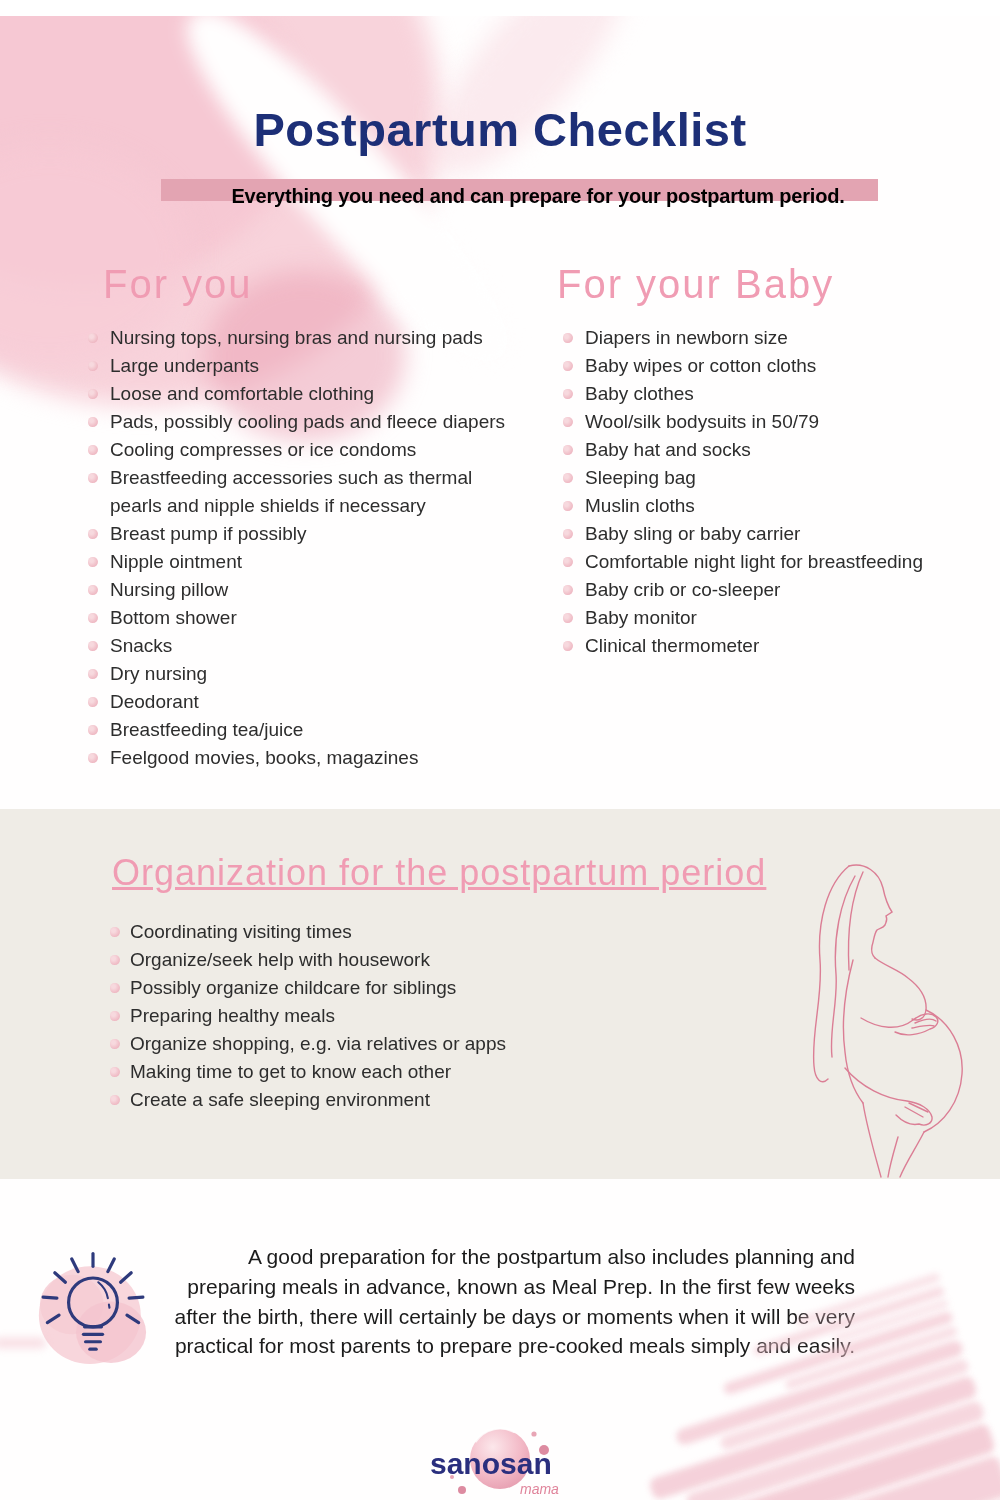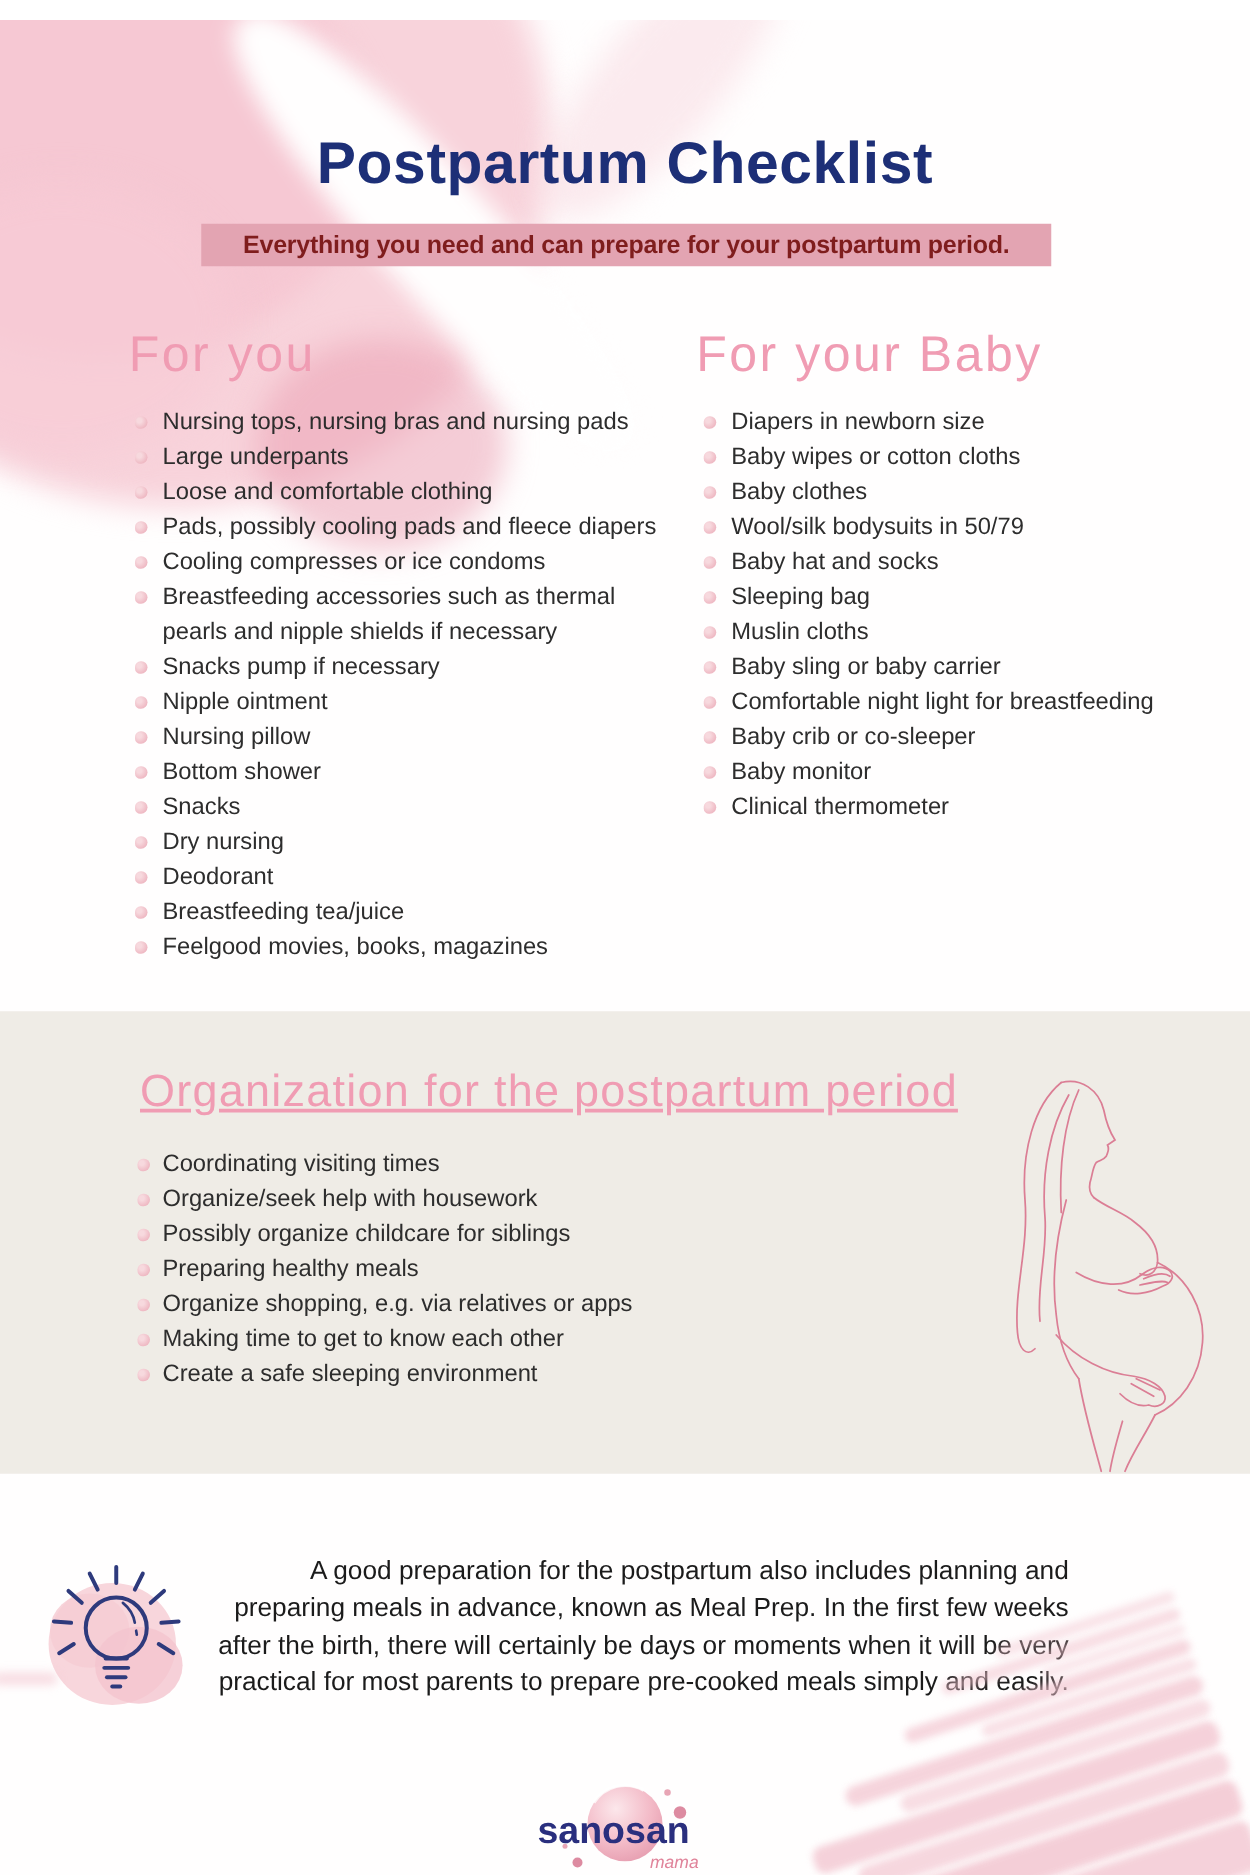--- a/index.html
+++ b/index.html
@@ -21,41 +21,41 @@
   .decor-br{position:absolute;left:600px;top:1230px;width:400px;height:270px;pointer-events:none;}
   .br-rot{position:absolute;right:-40px;bottom:-70px;width:430px;height:330px;transform:rotate(-18deg);transform-origin:100% 100%;}
   .bar{position:absolute;right:0;background:#f2c3ce;border-radius:8px;filter:blur(3px);}
   .decor-lb-tail{position:absolute;left:-6px;top:1322px;width:52px;height:10px;background:rgba(244,200,210,.6);filter:blur(4px);border-radius:5px;}
   
   .title{
     position:absolute;left:0;top:86px;width:1000px;text-align:center;
     font-size:47px;font-weight:600;color:#1d2f77;letter-spacing:.5px;
   }
   .banner{
-    position:absolute;left:161px;top:163px;width:680px;height:34px;
-    background:#e3a4b2;color:#7f1d1d;font-weight:bold;font-size:20px;
-    line-height:34px;text-align:center;letter-spacing:-.2px;
+    position:absolute;left:161px;top:163px;width:680px;height:22px;
+    background:#e3a4b2;color:#000000;font-weight:bold;font-size:20px;
+    line-height:34px;text-align:center;letter-spacing:-.2px;padding-left:37px;
   }
   
   .script-h{
     font-family:cursive, sans-serif;
     color:#f09cb3;font-weight:400;letter-spacing:2px;
   }
   .h-foryou{position:absolute;left:103px;top:246px;font-size:40px;}
   .h-forbaby{position:absolute;left:557px;top:246px;font-size:40px;}
   .h-org{position:absolute;left:112px;top:836px;font-size:36px;letter-spacing:1px;text-decoration:underline;}
   
   ul.checklist{list-style:none;margin:0;padding:0;position:absolute;}
   ul.checklist li{display:flex;align-items:flex-start;line-height:28px;font-size:19px;color:#2d2d2d;}
   .bullet{
     flex:0 0 auto;width:10px;height:10px;margin:9px 12px 0 0;
     border-radius:48% 52% 55% 45%;
     background:radial-gradient(circle at 35% 35%, #f7d9de 20%, #eeb6c1 75%, #e9a7b5 100%);
   }
-  .list-foryou{left:108px;top:308px;width:432px;}
+  .list-foryou{left:88px;top:308px;width:432px;}
   .list-forbaby{left:563px;top:308px;width:410px;}
   .list-org{left:110px;top:902px;width:470px;}
   .list-org .bullet{margin-right:10px;}
   
   .panel{
     position:absolute;left:0;top:793px;width:1000px;height:370px;
     background:#efece6;overflow:hidden;
   }
   .woman{position:absolute;left:795px;top:50px;width:205px;height:320px;}
   
@@ -114,21 +114,21 @@
         <span>Cooling compresses or ice condoms</span>
       </li>
 
       <li>
         <span class="bullet"></span>
         <span>Breastfeeding accessories such as thermal pearls and nipple shields if necessary</span>
       </li>
 
       <li>
         <span class="bullet"></span>
-        <span>Snacks pump if necessary</span>
+        <span>Breast pump if possibly</span>
       </li>
 
       <li>
         <span class="bullet"></span>
         <span>Nipple ointment</span>
       </li>
 
       <li>
         <span class="bullet"></span>
         <span>Nursing pillow</span>

